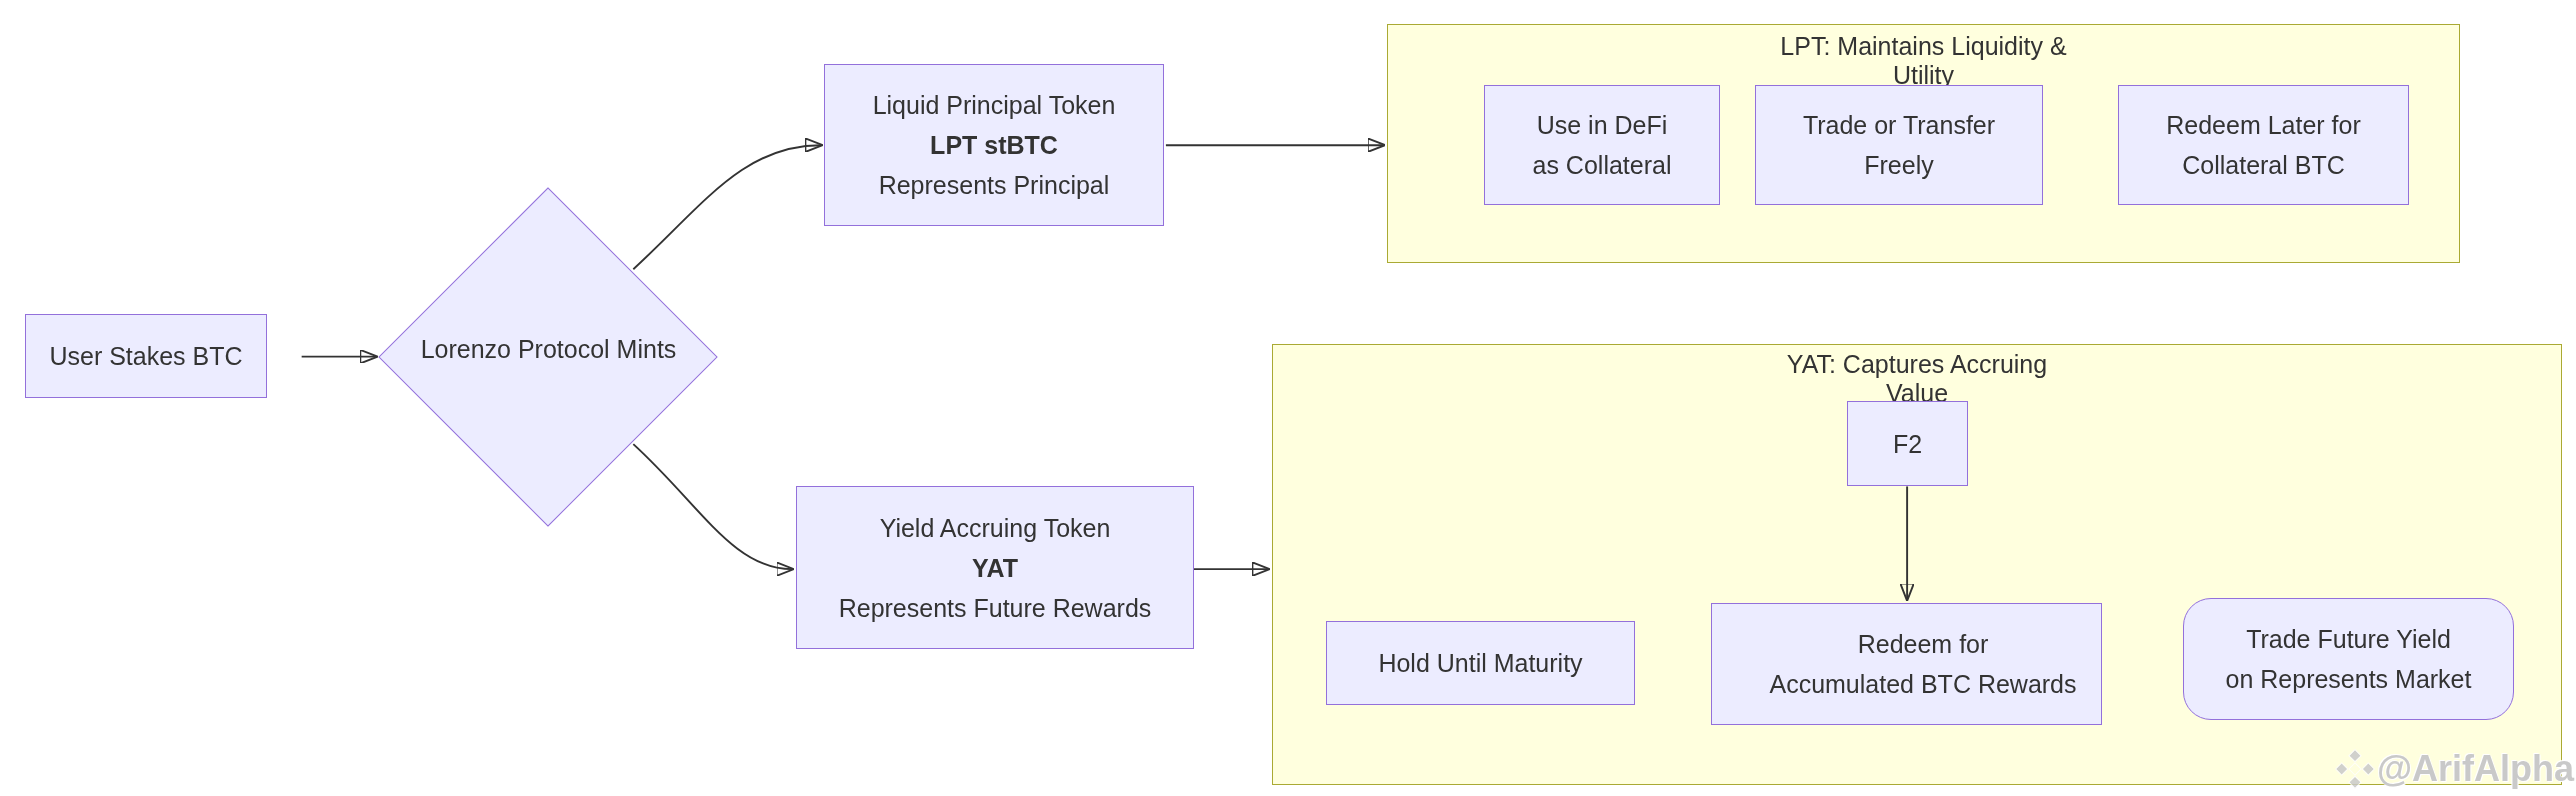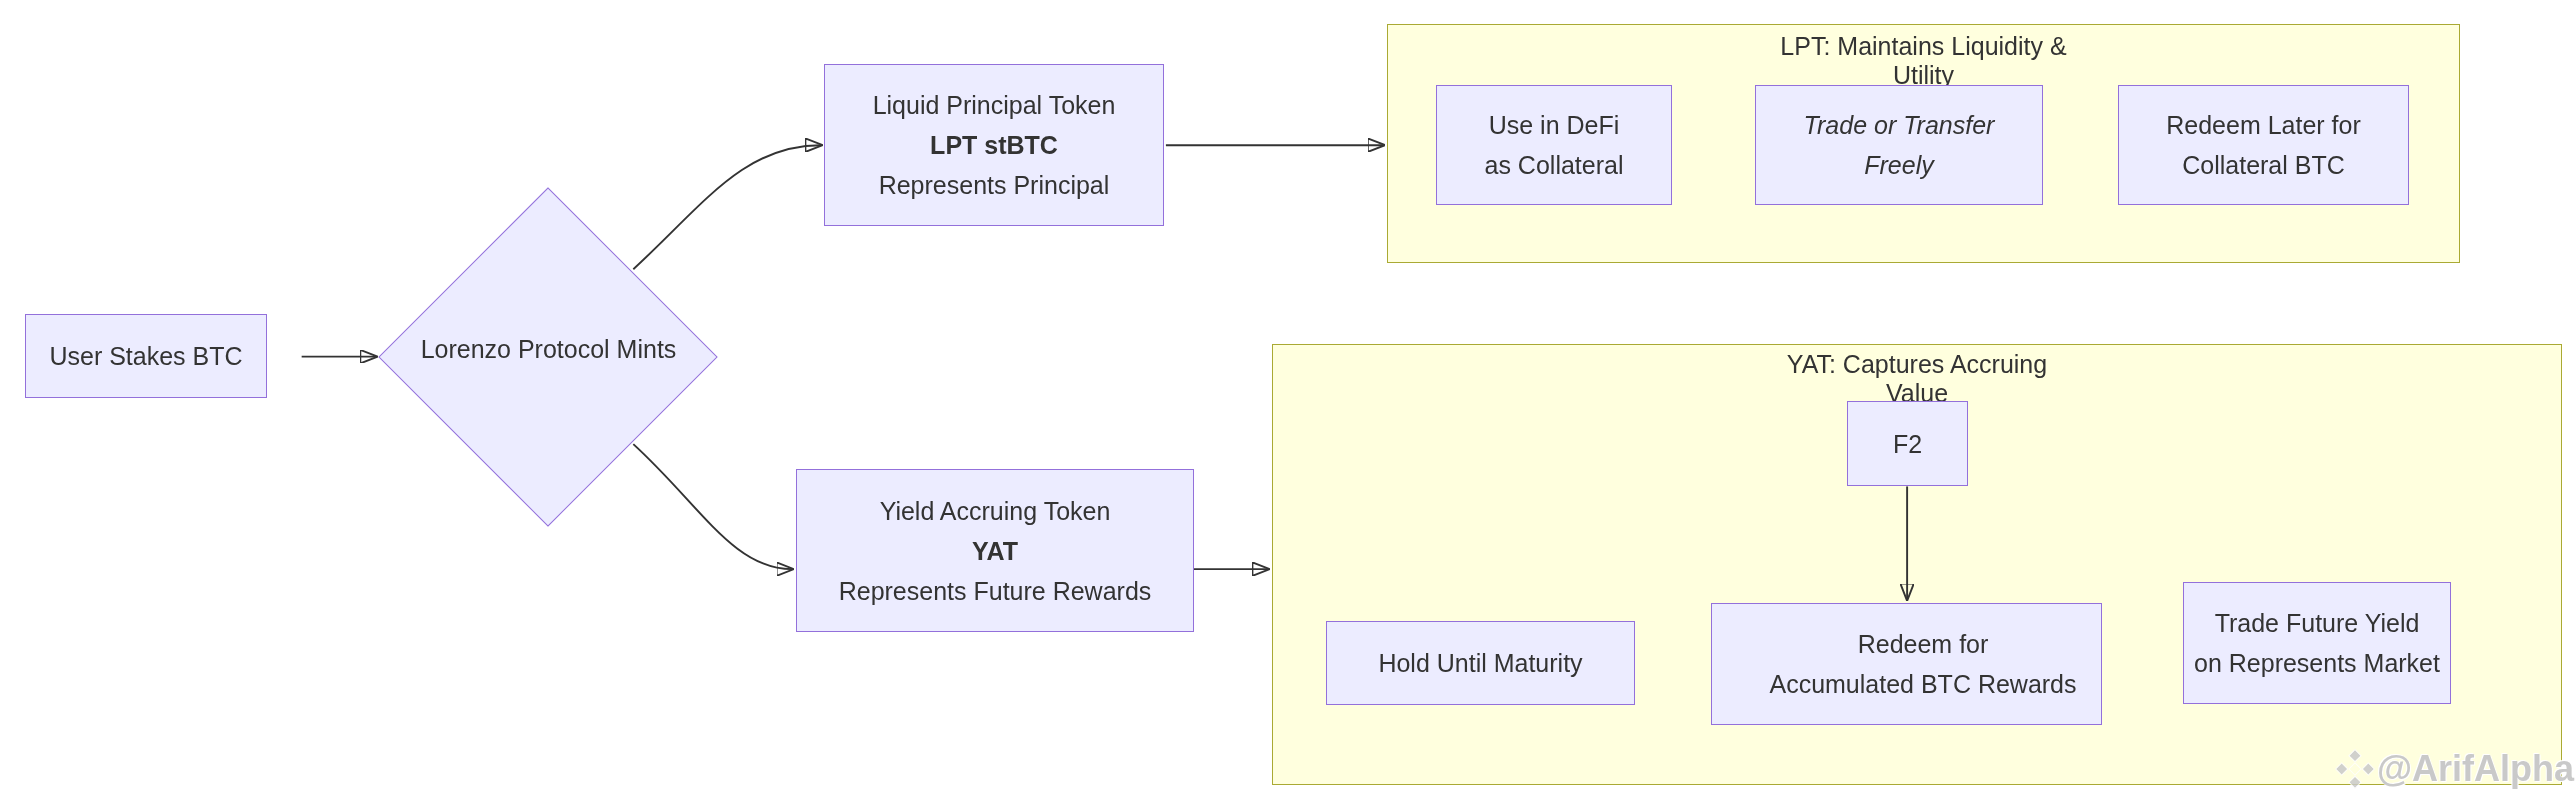--- a/index.html
+++ b/index.html
@@ -137,32 +137,32 @@
   <div class="diamond-label">
     <span>Lorenzo Protocol Mints</span>
   </div>
 
   <div class="node" style="left:824px; top:64px; width:340px; height:162px;">
     <div>Liquid Principal Token</div>
     <div class="bold">LPT stBTC</div>
     <div>Represents Principal</div>
   </div>
 
-  <div class="node" style="left:796px; top:469px; width:398px; height:163px;">
+  <div class="node" style="left:796px; top:486px; width:398px; height:163px;">
     <div>Yield Accruing Token</div>
     <div class="bold">YAT</div>
     <div>Represents Future Rewards</div>
   </div>
 
-  <div class="node" style="left:1436px; top:85px; width:236px; height:120px;">
+  <div class="node" style="left:1484px; top:85px; width:236px; height:120px;">
     <div>Use in DeFi</div>
     <div>as Collateral</div>
   </div>
 
-  <div class="node" style="left:1755px; top:85px; width:288px; height:120px;font-style:italic;">
+  <div class="node" style="left:1755px; top:85px; width:288px; height:120px;">
     <div>Trade or Transfer</div>
     <div>Freely</div>
   </div>
 
   <div class="node" style="left:2118px; top:85px; width:291px; height:120px;">
     <div>Redeem Later for</div>
     <div>Collateral BTC</div>
   </div>
 
   <div class="node" style="left:1847px; top:401px; width:121px; height:85px;">
@@ -171,21 +171,21 @@
 
   <div class="node" style="left:1326px; top:621px; width:309px; height:84px;">
     <div>Hold Until Maturity</div>
   </div>
 
   <div class="node" style="left:1711px; top:603px; width:391px; height:122px;padding-left:33px;">
     <div>Redeem for</div>
     <div>Accumulated BTC Rewards</div>
   </div>
 
-  <div class="node" style="left:2183px; top:582px; width:268px; height:122px;">
+  <div class="node" style="left:2183px; top:598px; width:331px; height:122px;border-radius:28px;">
     <div>Trade Future Yield</div>
     <div>on Represents Market</div>
   </div>
 
   <div class="watermark">
     <svg width="40" height="40" viewBox="0 0 42 42">
       <g fill="#c9c9c9" stroke="#ffffff" stroke-width="1">
         <rect x="16.5" y="2.5" width="9" height="9" transform="rotate(45 21 7)"></rect>
         <rect x="2.5" y="16.5" width="9" height="9" transform="rotate(45 7 21)"></rect>
         <rect x="30.5" y="16.5" width="9" height="9" transform="rotate(45 35 21)"></rect>

